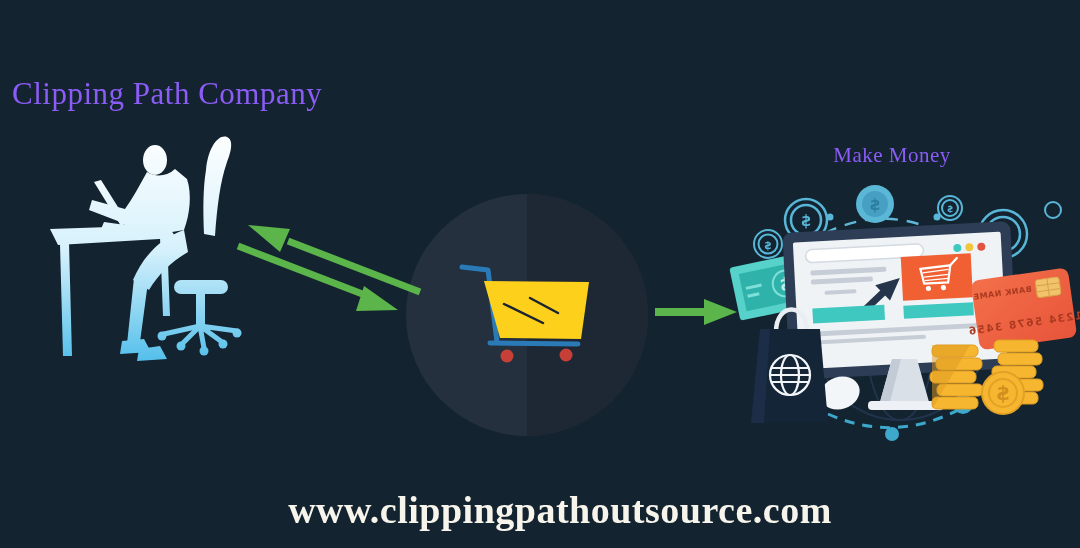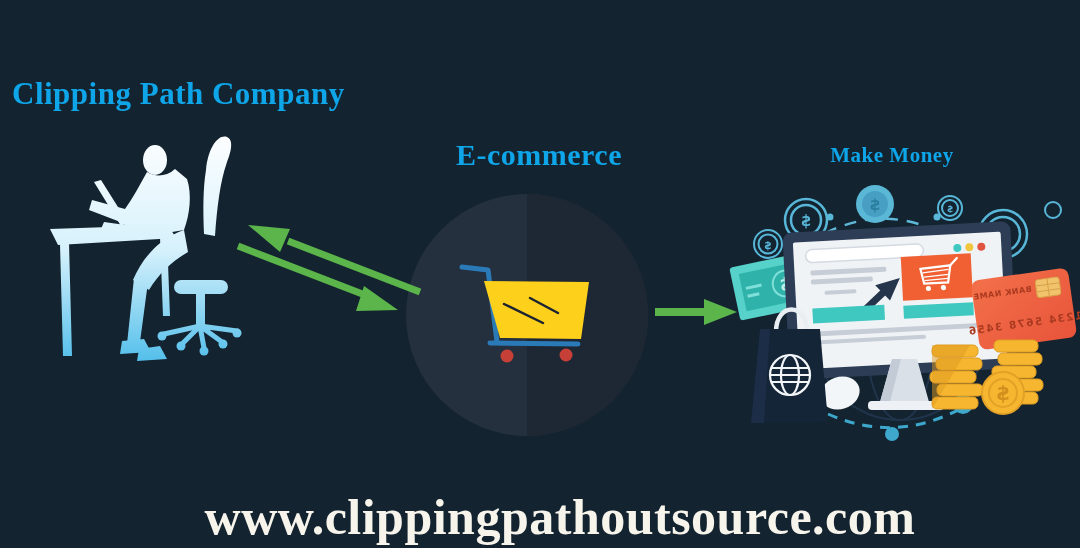--- a/index.html
+++ b/index.html
@@ -2,46 +2,45 @@
 <html><head>
 <meta charset="utf-8">
 <style>
   html,body{margin:0;padding:0;background:#0d1c26;}
   #canvas{
     position:relative;width:1080px;height:548px;overflow:hidden;
     background:#13232f;
     font-family:"Liberation Serif","DejaVu Serif",serif;
   }
   .title{
-    position:absolute;color:#0ea5e9;font-weight:bold;letter-spacing:.5px;
+    position:absolute;color:#8b5cf6;font-weight:normal;letter-spacing:.5px;
     white-space:nowrap;
   }
   .title-left{left:12px;top:76px;font-size:31px;}
   .title-center{left:439px;top:138px;width:200px;text-align:center;font-size:30px;}
   .title-right{left:792px;top:143px;width:200px;text-align:center;font-size:21px;}
   .footer{
     position:absolute;left:40px;top:488px;width:1040px;text-align:center;
-    color:#f7f4ec;font-weight:bold;font-size:50px;letter-spacing:.5px;
+    color:#f7f4ec;font-weight:bold;font-size:38px;letter-spacing:.5px;
   }
   .ecomm-circle{
     position:absolute;left:406px;top:194px;width:242px;height:242px;
     border-radius:50%;background:#25303f;overflow:hidden;
   }
   .ecomm-circle .half-dark{
     position:absolute;right:0;top:0;width:50%;height:100%;background:#1e2734;
   }
   .abs-svg{position:absolute;pointer-events:none;}
 </style>
 </head>
 <body>
 
 <div id="canvas">
 
   <div class="title title-left">Clipping Path Company</div>
-  <div class="title title-center">E-commerce</div>
   <div class="title title-right">Make Money</div>
 
   <svg class="abs-svg" style="left:38px;top:130px;" width="230" height="245" viewBox="0 0 230 245">
     <defs>
       <linearGradient id="silh" gradientUnits="userSpaceOnUse" x1="0" y1="0" x2="0" y2="240">
         <stop offset="0" stop-color="#ffffff"></stop>
         <stop offset="0.5" stop-color="#d6f1fc"></stop>
         <stop offset="1" stop-color="#49bbe9"></stop>
       </linearGradient>
     </defs>

